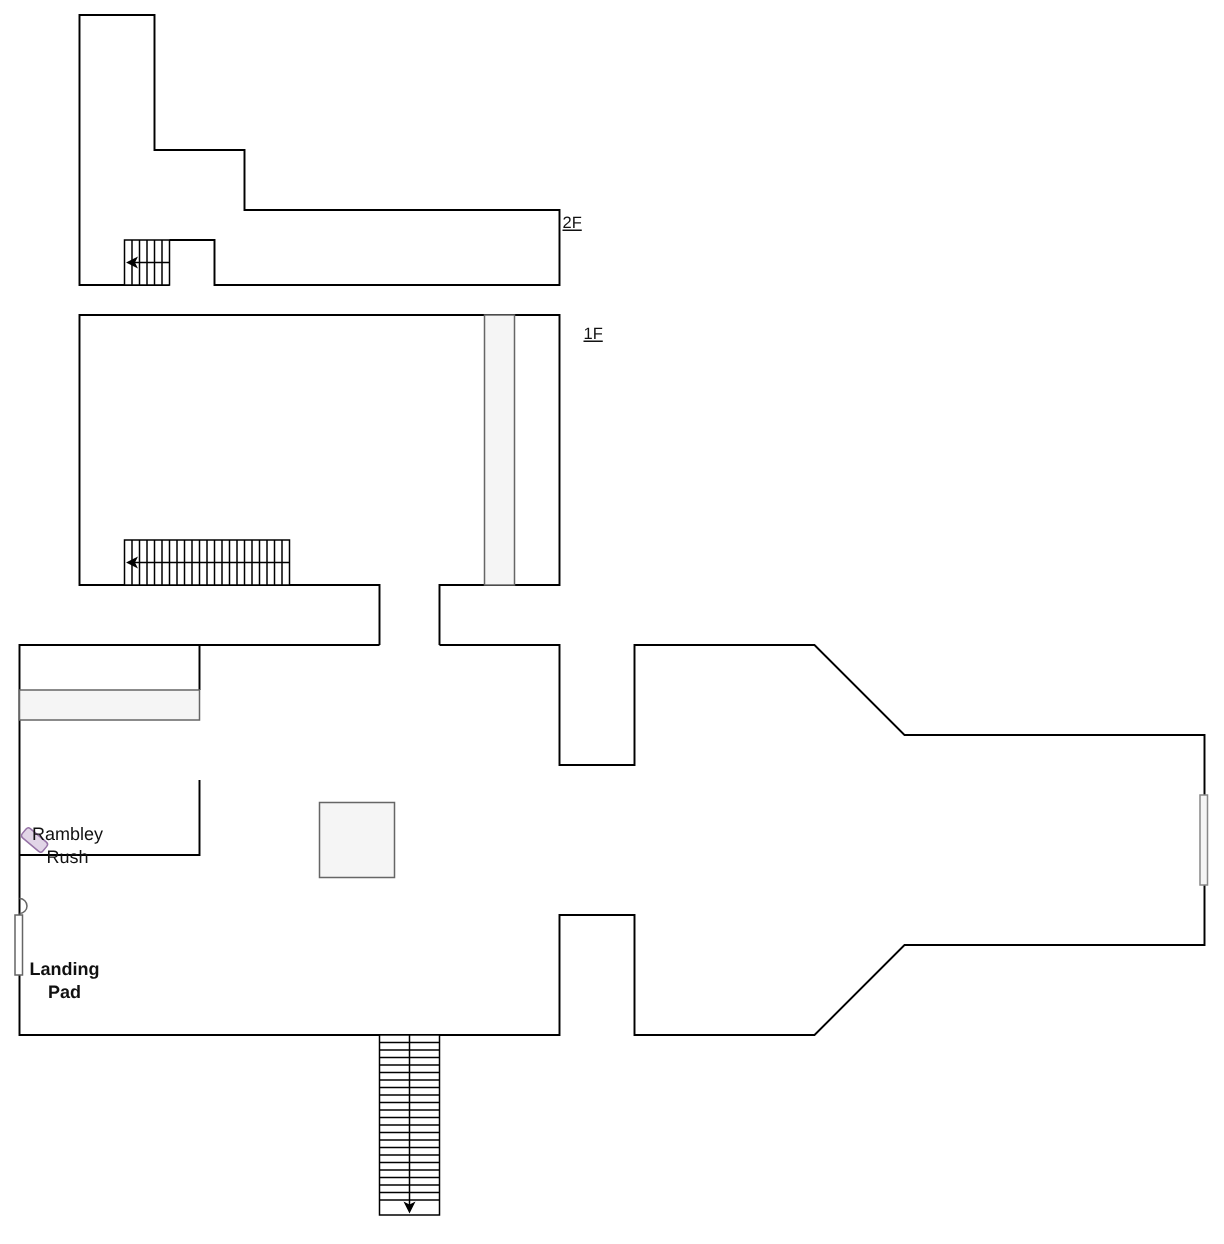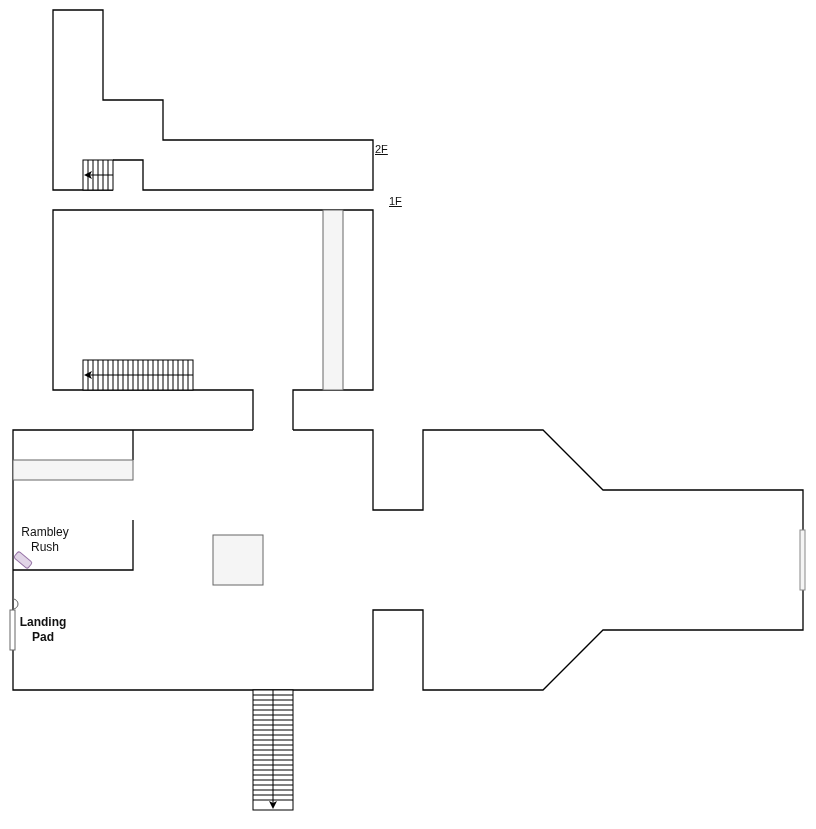--- a/index.html
+++ b/index.html
@@ -2,21 +2,21 @@
 <html><head>
 <meta charset="utf-8">
 <style>
   html, body { margin:0; padding:0; background:#ffffff; }
   body { width:816px; height:829px; position:relative; overflow:hidden; font-family:"Liberation Sans", sans-serif; }
   svg { position:absolute; left:0; top:0; }
   .wall { fill:none; stroke:#000000; stroke-width:1.3; stroke-linejoin:miter; }
   .fixture { fill:#f5f5f5; stroke:#666666; stroke-width:1; }
   .stair-box { fill:#ffffff; stroke:#000000; stroke-width:1; }
   .tread { stroke:#000000; stroke-width:1; }
-  .label { position:absolute; font-size:12px; color:#111111; text-align:center; line-height:15px; }
+  .label { position:absolute; font-size:12px; color:#111111; text-align:center; line-height:15px;margin-top:24px; }
   .floor-label { position:absolute; font-size:11px; color:#111111; text-decoration:underline; }
 </style>
 </head>
 <body>
 
 <svg width="816" height="829" viewBox="0 0 816 829">
 
   <polyline class="wall" points="113,190 53,190 53,10 103,10 103,100 163,100 163,140 373,140 373,190 143,190 143,160 113,160"></polyline>
 
   <g>
@@ -104,21 +104,21 @@
         <line x1="253" y1="790" x2="293" y2="790"></line>
       <line x1="253" y1="795" x2="293" y2="795"></line>
         <line x1="253" y1="800" x2="293" y2="800"></line>
       <line x1="273" y1="690" x2="273" y2="805"></line>
     </g>
     <polygon points="273,809 269,801 273,803 277,801" fill="#000"></polygon>
   </g>
 </svg>
 
 <div class="floor-label" style="left:375px; top:143px;">2F</div>
-<div class="floor-label" style="left:389px; top:195px;">1F</div>
+<div class="floor-label" style="left:389px; top:217px;">1F</div>
 
 <div class="label" style="left:14px; top:525px; width:62px;">
   <div>Rambley</div>
   <div>Rush</div>
 </div>
 
 <div class="label" style="left:14px; top:615px; width:58px;font-weight:bold;">
   <div>Landing</div>
   <div>Pad</div>
 </div>

